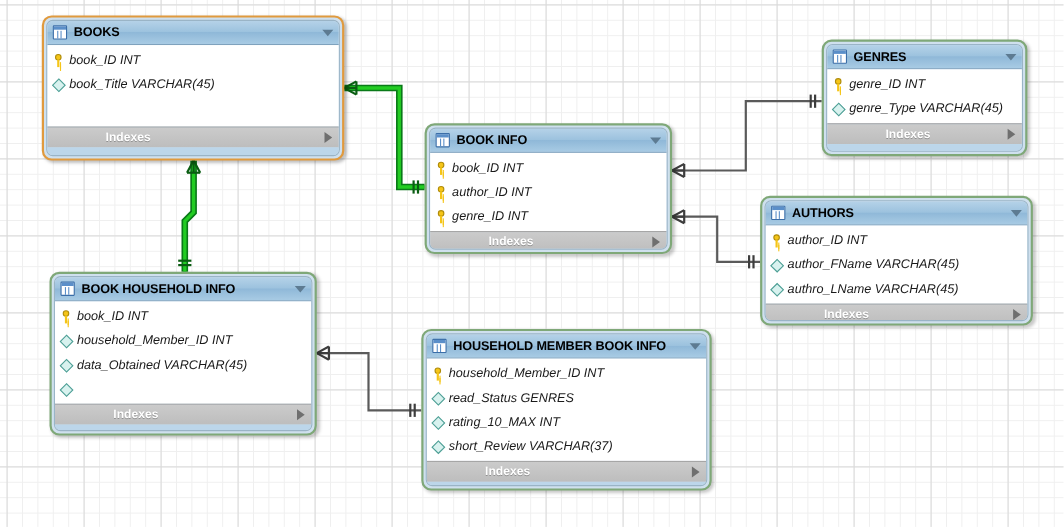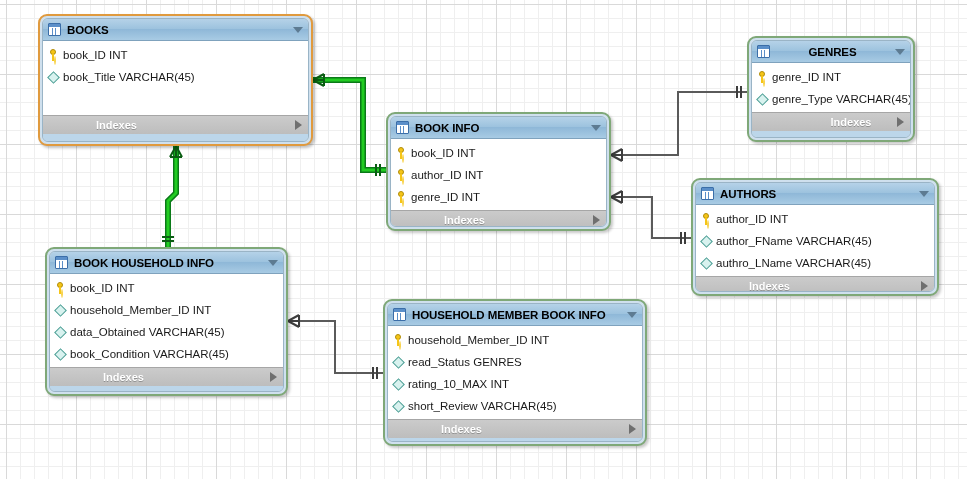--- a/index.html
+++ b/index.html
@@ -118,20 +118,21 @@
     display: flex;
     align-items: center;
     height: 22px;
     padding-left: 5px;
     white-space: nowrap;
   }
   .field-label {
     font-size: 11.5px;
     color: #1a1a1a;
     margin-left: 4px;
+    font-style: italic;
   }
 
   
   .ico-key {
     position: relative;
     width: 11px; height: 12px;
     flex: 0 0 11px;
   }
   .ico-key::before {
     content: "";
@@ -313,21 +314,21 @@
               <span class="field-label">genre_ID INT</span>
             </div>
           </div>
           <div class="tb-indexes">
             <span class="idx-label">Indexes</span>
             <span class="caret-right"></span>
           </div>
           <div class="tb-foot"></div>
         </div>
       </div>
-      <div class="table-box" style="left: 747px; top: 36px; width: 168px; height: 106px; text-align: center;">
+      <div class="table-box" style="left: 747px; top: 36px; width: 187px; height: 106px;">
         <div class="tb-inner">
           <div class="tb-header">
             <span class="tbl-icon"></span>
             <span class="tb-title">GENRES</span>
             <span class="caret-down"></span>
           </div>
           <div class="tb-fields">
             <div class="field">
               <span class="ico-key"></span>
               <span class="field-label">genre_ID INT</span>
@@ -386,21 +387,20 @@
             <div class="field">
               <span class="ico-dia"></span>
               <span class="field-label">household_Member_ID INT</span>
             </div>
             <div class="field">
               <span class="ico-dia"></span>
               <span class="field-label">data_Obtained VARCHAR(45)</span>
             </div>
             <div class="field">
               <span class="ico-dia"></span>
-              <span class="field-label">book_Condition VARCHAR(45)</span>
             </div>
           </div>
           <div class="tb-indexes">
             <span class="idx-label">Indexes</span>
             <span class="caret-right"></span>
           </div>
           <div class="tb-foot"></div>
         </div>
       </div>
       <div class="table-box" style="left: 383px; top: 299px; width: 264px; height: 147px; justify-content: flex-end;">
@@ -418,21 +418,21 @@
             <div class="field">
               <span class="ico-dia"></span>
               <span class="field-label">read_Status GENRES</span>
             </div>
             <div class="field">
               <span class="ico-dia"></span>
               <span class="field-label">rating_10_MAX INT</span>
             </div>
             <div class="field">
               <span class="ico-dia"></span>
-              <span class="field-label">short_Review VARCHAR(45)</span>
+              <span class="field-label">short_Review VARCHAR(37)</span>
             </div>
           </div>
           <div class="tb-indexes">
             <span class="idx-label">Indexes</span>
             <span class="caret-right"></span>
           </div>
           <div class="tb-foot"></div>
         </div>
       </div>
     </div>

